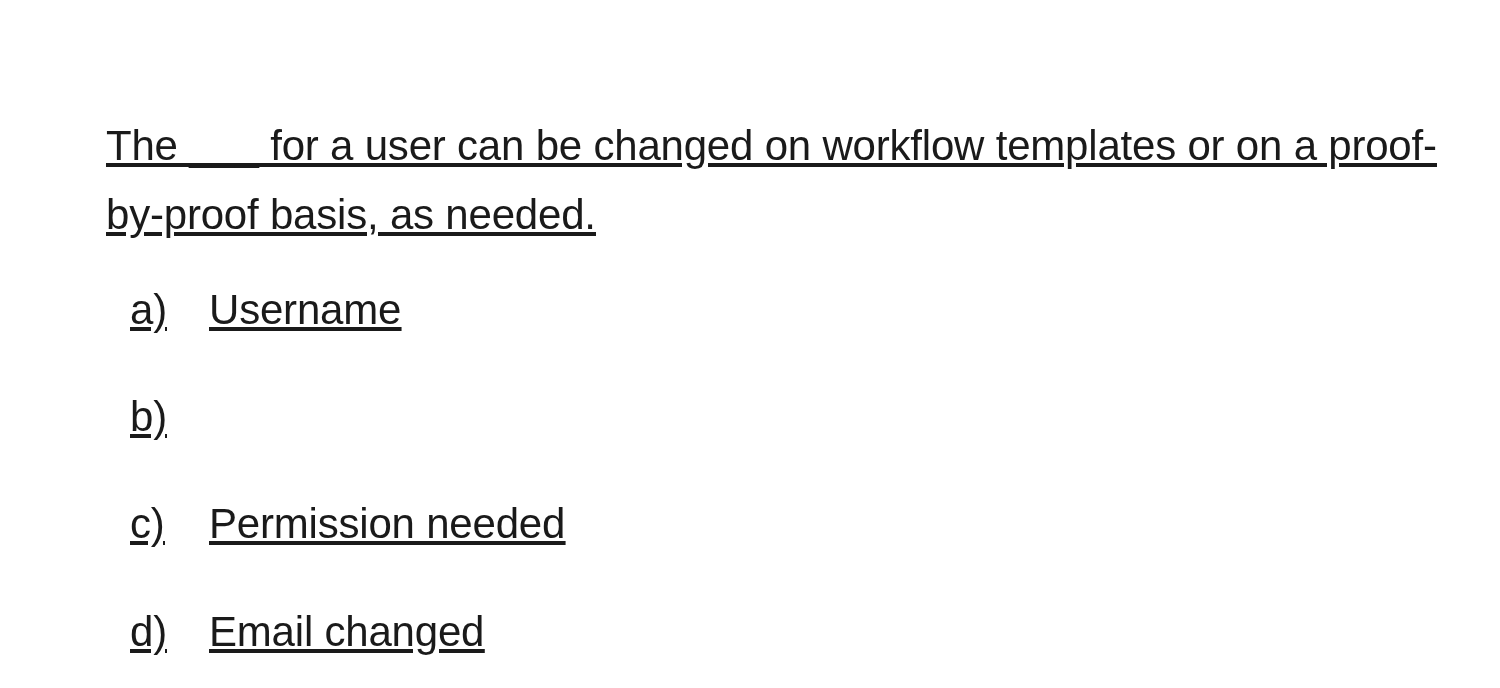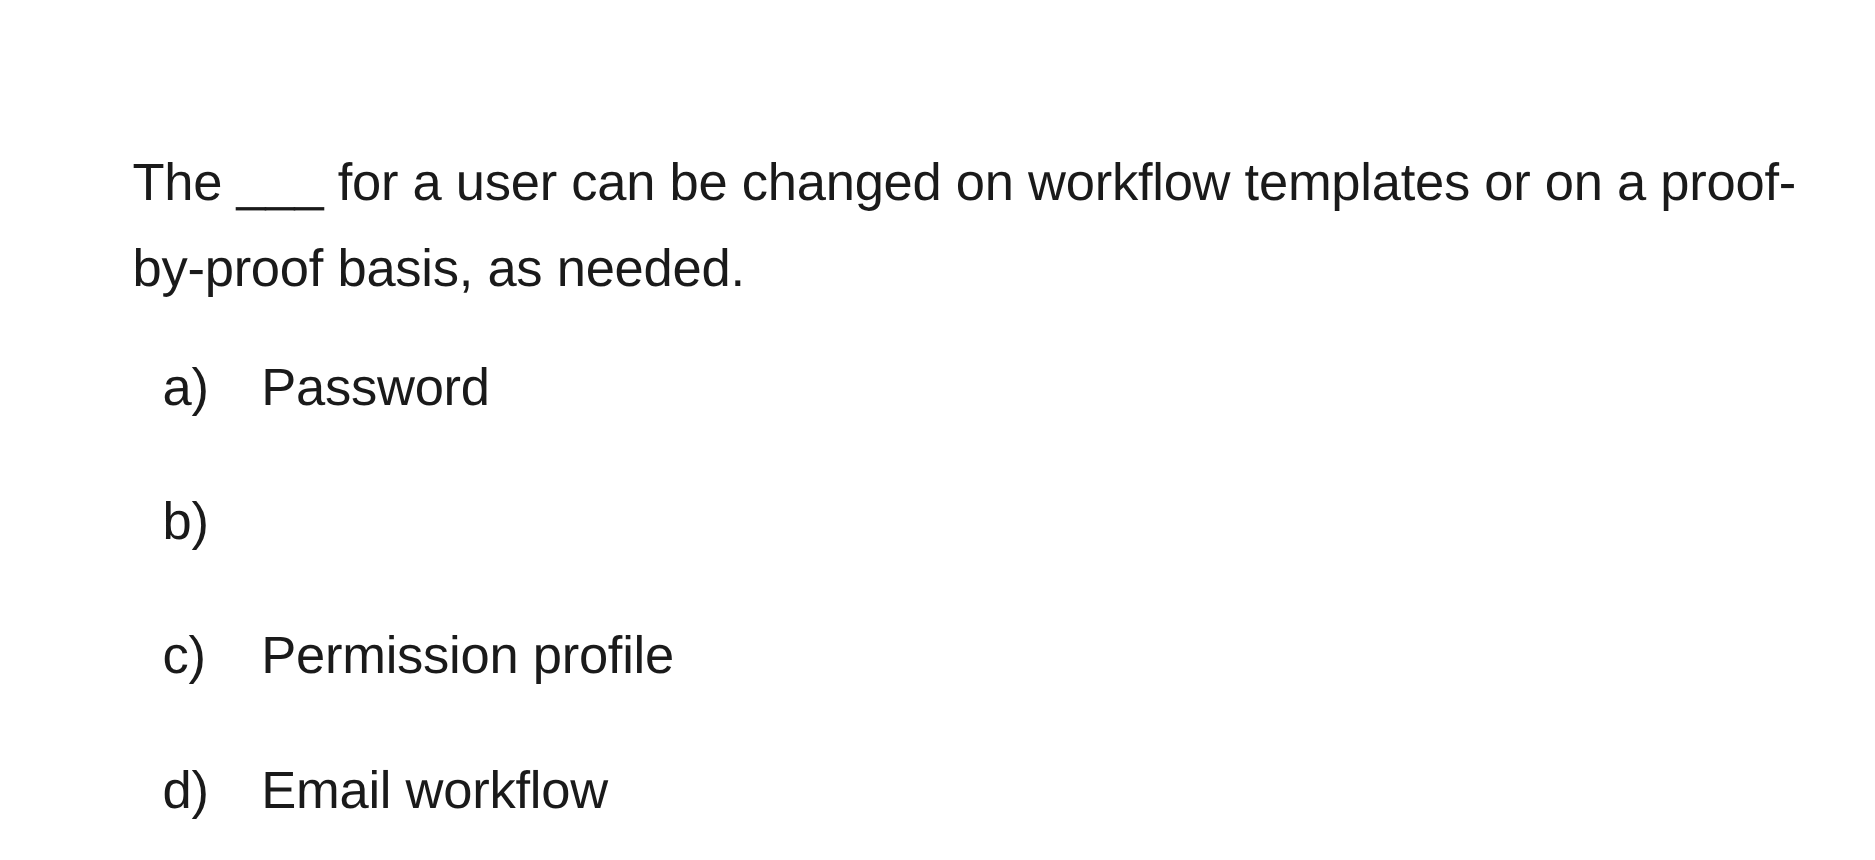--- a/index.html
+++ b/index.html
@@ -1,18 +1,19 @@
 <!DOCTYPE html>
 <html><head>
   <meta charset="utf-8">
   <style>
     * {
       margin: 12px;
       padding: 0;
       box-sizing: border-box;
+      text-decoration: underline;
     }
     body {
       width: 1500px;
       height: 688px;
       background: #ffffff;
       font-family: -apple-system, BlinkMacSystemFont, "Segoe UI", Helvetica, Arial, sans-serif;
       color: #1a1a1a;
       padding: 75px 70px;
     }
     .question-text {
@@ -35,26 +36,26 @@
     }
   </style>
 </head>
 <body>
 
 <div class="question-text">The ___ for a user can be changed on workflow templates or on a proof-by-proof basis, as needed.</div>
 
 <ul class="options">
   <li class="option">
     <span class="option-label">a)</span>
-    <span>Password</span>
+    <span>Username</span>
   </li>
   <li class="option">
     <span class="option-label">b)</span>
   </li>
   <li class="option">
     <span class="option-label">c)</span>
-    <span>Permission profile</span>
+    <span>Permission needed</span>
   </li>
   <li class="option">
     <span class="option-label">d)</span>
-    <span>Email workflow</span>
+    <span>Email changed</span>
   </li>
 </ul>
 
 </body></html>

